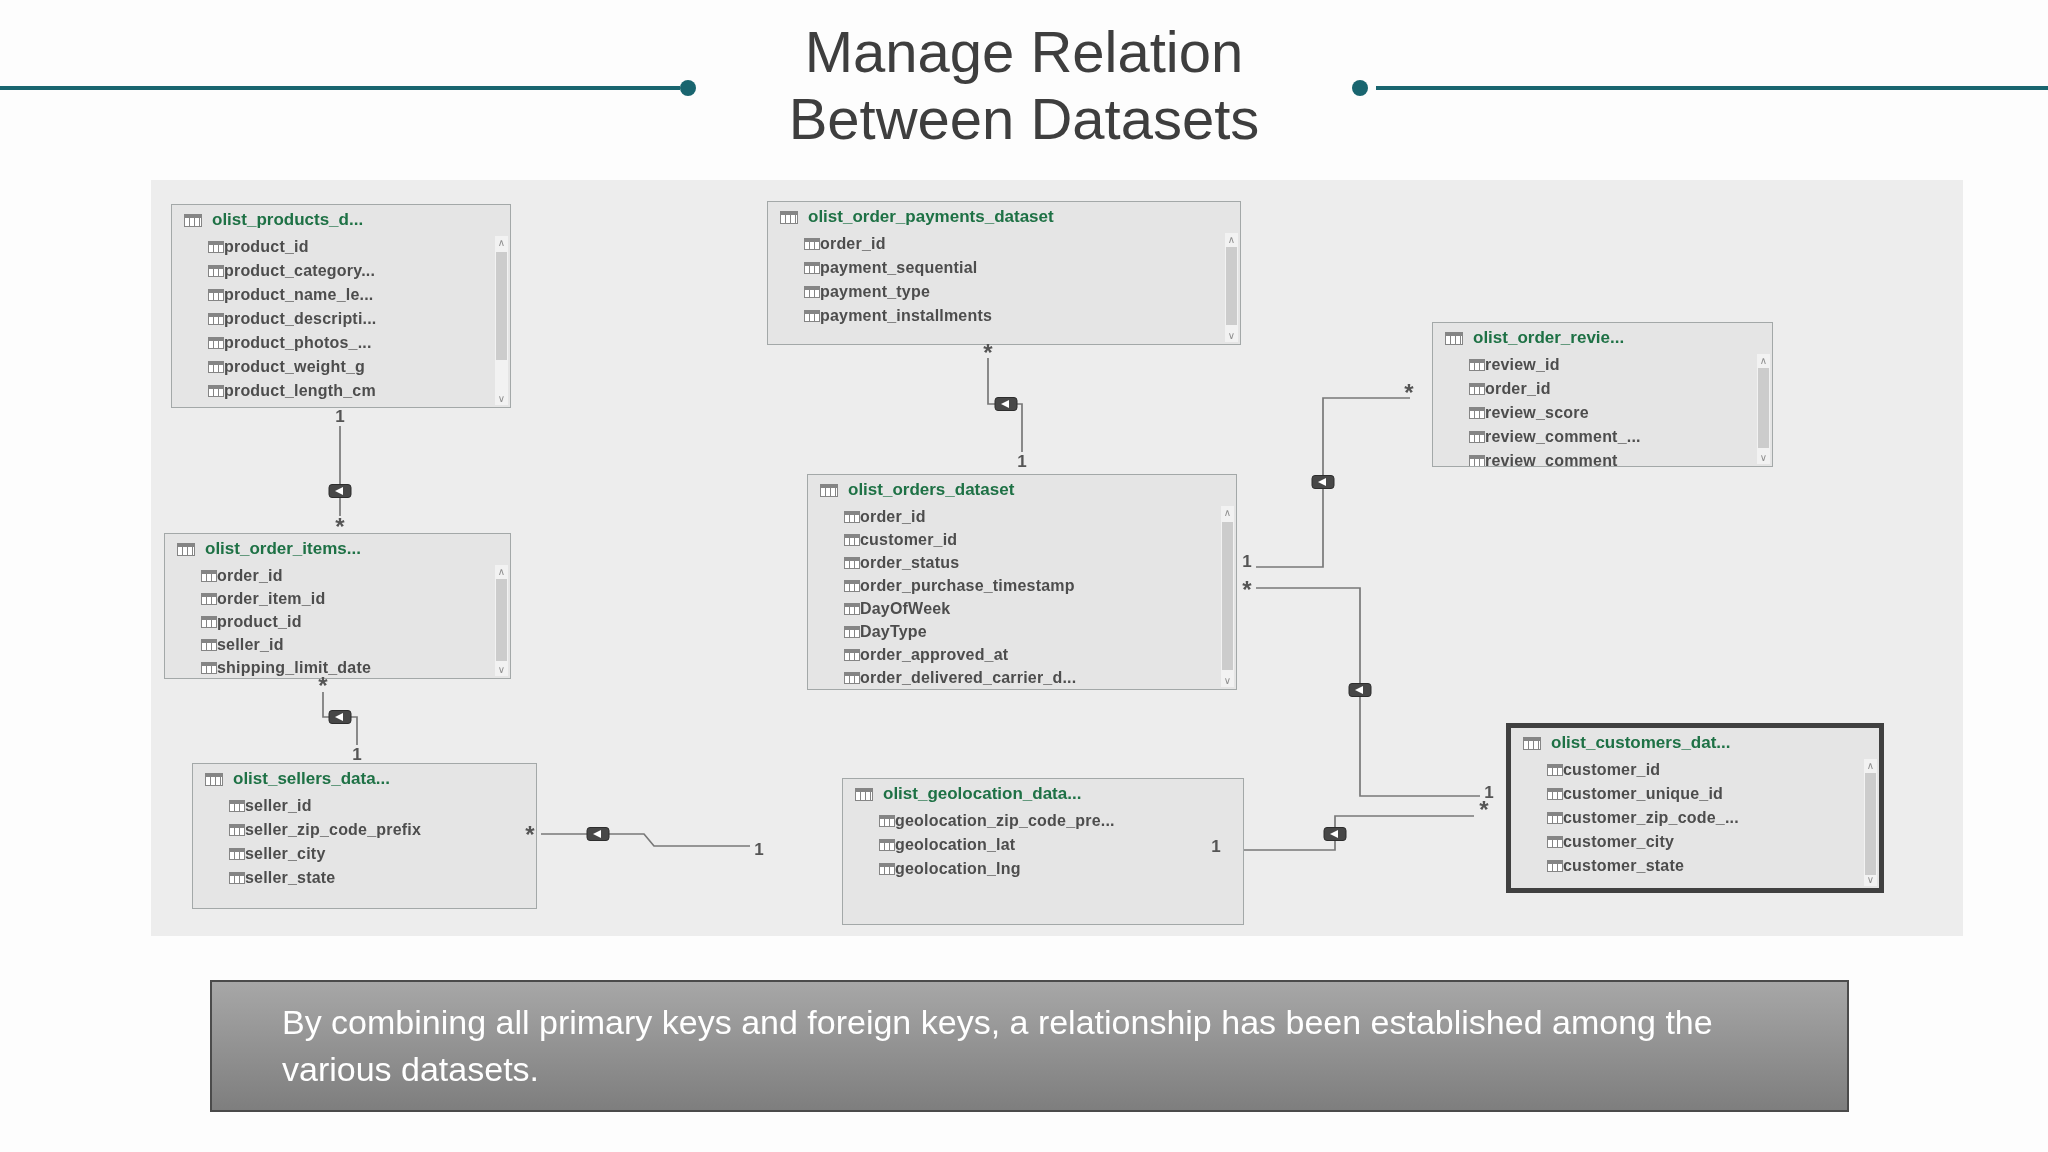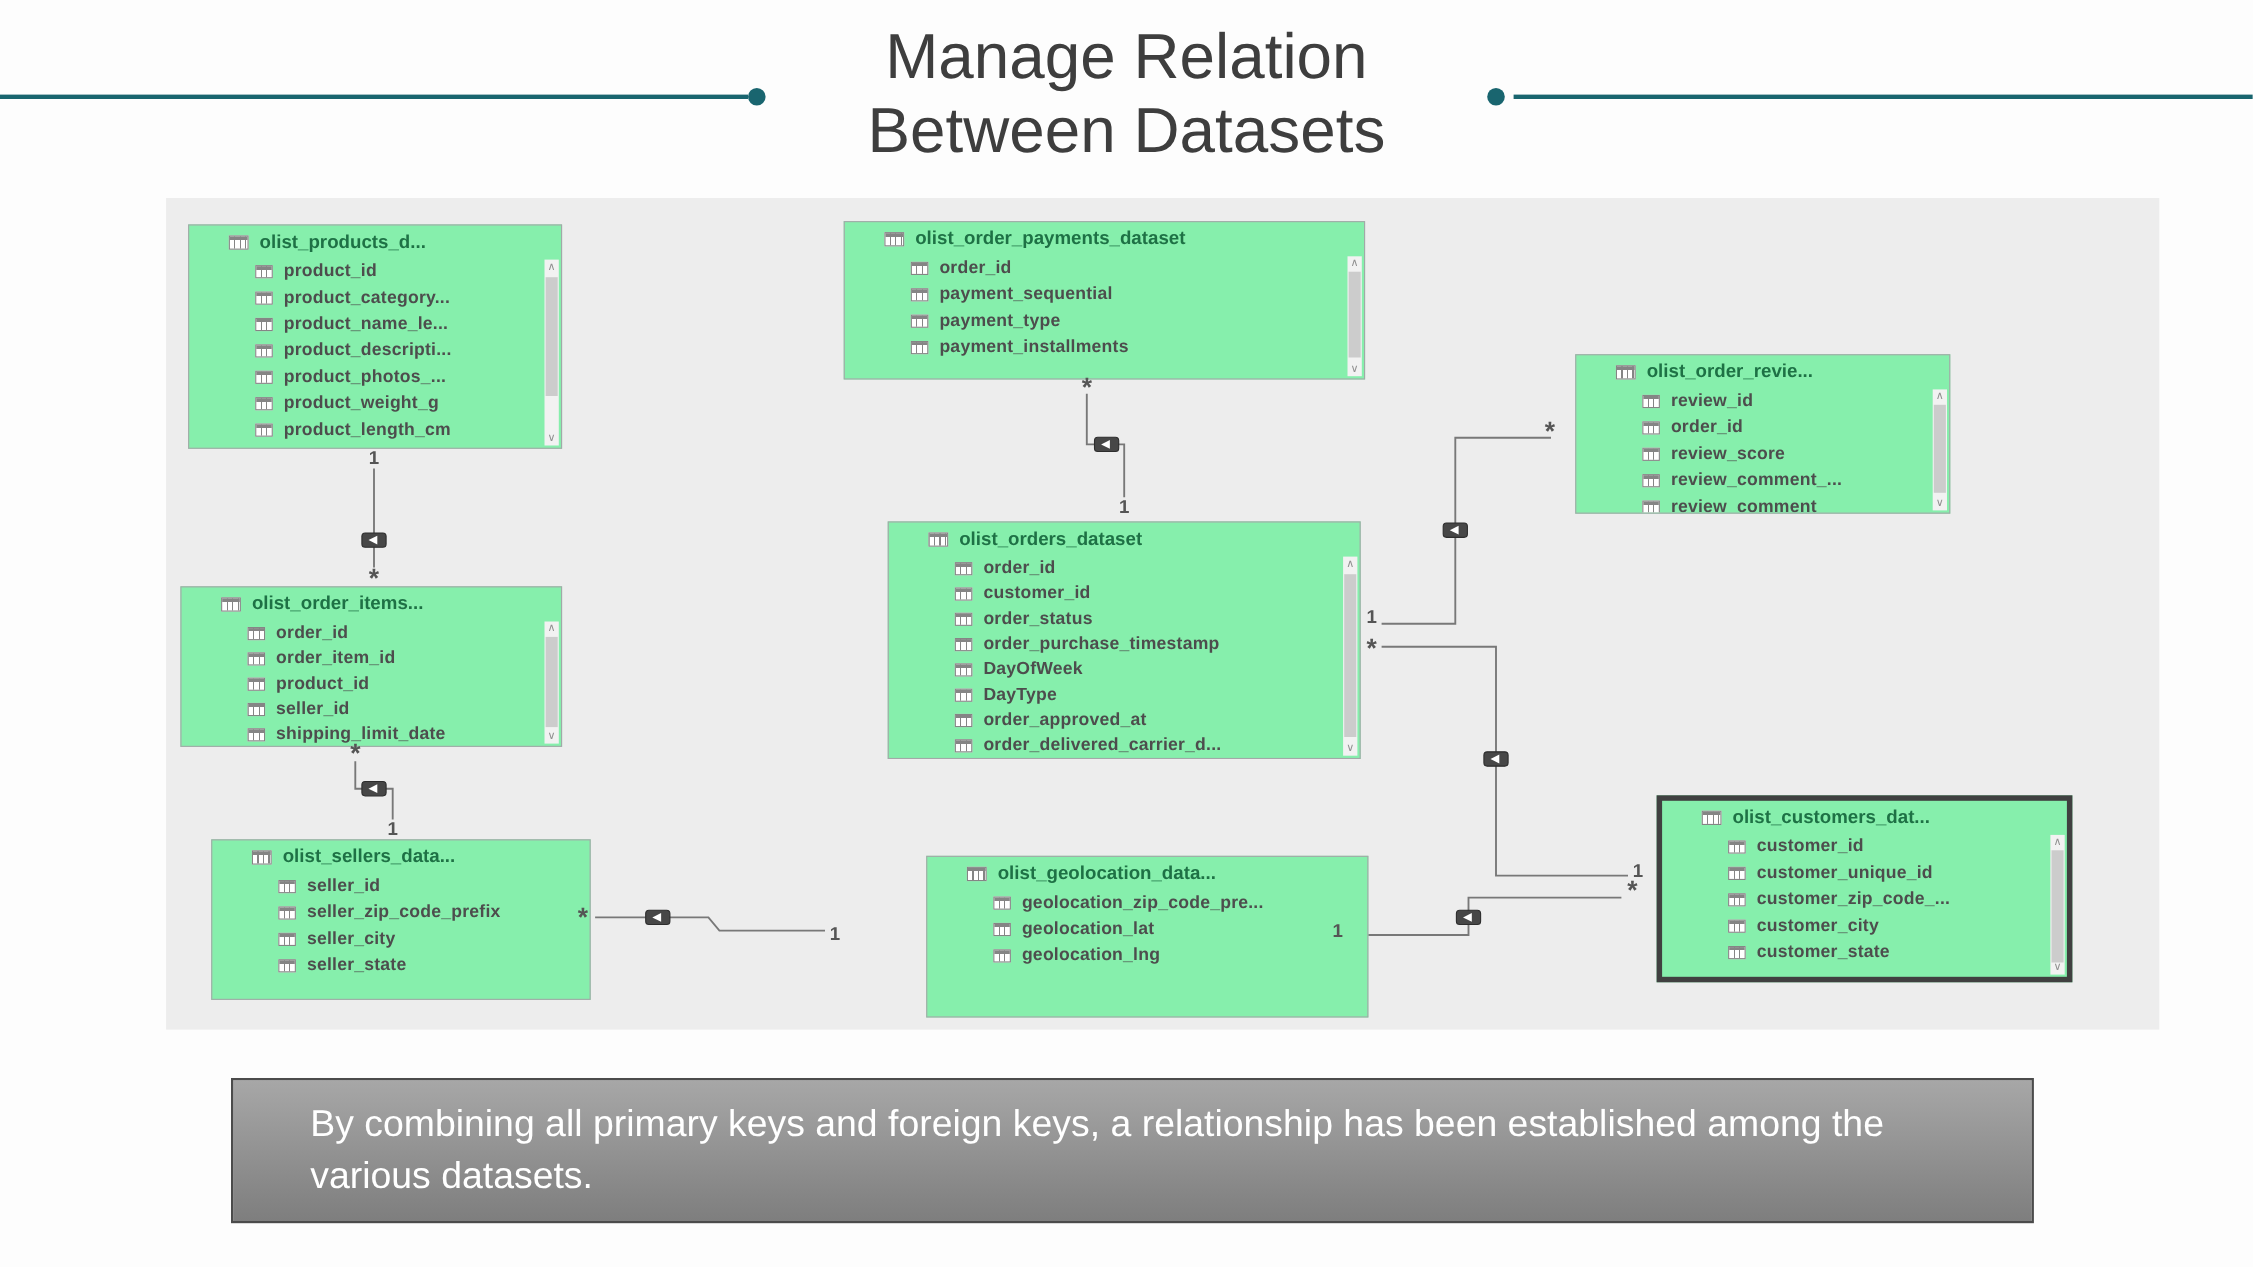--- a/index.html
+++ b/index.html
@@ -13,24 +13,24 @@
   .rule-left { left:0; width:680px; }
   .rule-right { left:1376px; right:0; }
   .dot { position:absolute; top:80px; width:16px; height:16px; border-radius:50%; background:#19656f; }
   .dot-left { left:680px; }
   .dot-right { left:1352px; }
 
   
   .canvas { position:absolute; left:151px; top:180px; width:1812px; height:756px; background:#ededed; }
 
   
-  .tbl { position:absolute; background:#86efac; border:1px solid #a3a8a8; overflow:hidden;padding-left:24px; }
+  .tbl { position:absolute; background:#e5e5e5; border:1px solid #a3a8a8; overflow:hidden; }
   .tbl-head { height:30px; display:flex; align-items:center; gap:10px; padding-left:12px;
               font-size:17px; font-weight:bold; color:#1e7145; white-space:nowrap; }
-  .frow { height:24px; display:flex; align-items:center; gap:10px; padding-left:36px;
+  .frow { height:24px; display:flex; align-items:center; padding-left:36px;
           font-size:16px; font-weight:bold; color:#4d4d4d; letter-spacing:.2px; white-space:nowrap; }
   .rows-23 .frow { height:23px; }
   .gi { flex:0 0 auto; width:16px; height:12px; border:1px solid #858585; background-color:#fff;
         background-image:linear-gradient(#858585 0 3px, rgba(0,0,0,0) 3px),
         repeating-linear-gradient(90deg, rgba(0,0,0,0) 0 4px, #858585 4px 5px); }
   .tbl-head .gi { width:18px; height:13px; }
 
   .t-products    { left:171px;  top:204px; width:340px; height:204px; }
   .t-payments    { left:767px;  top:201px; width:474px; height:144px; }
   .t-reviews     { left:1432px; top:322px; width:341px; height:145px; }

